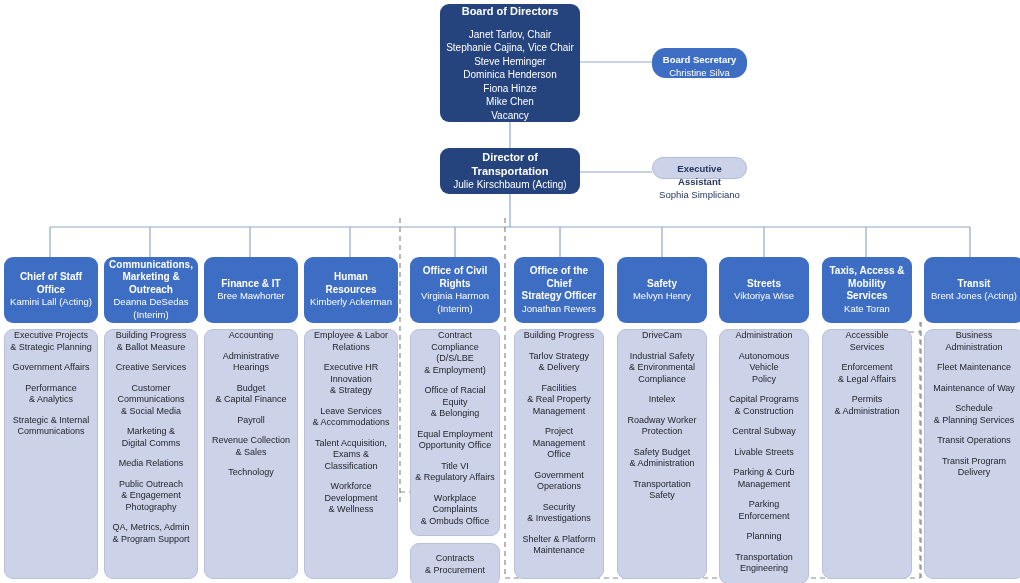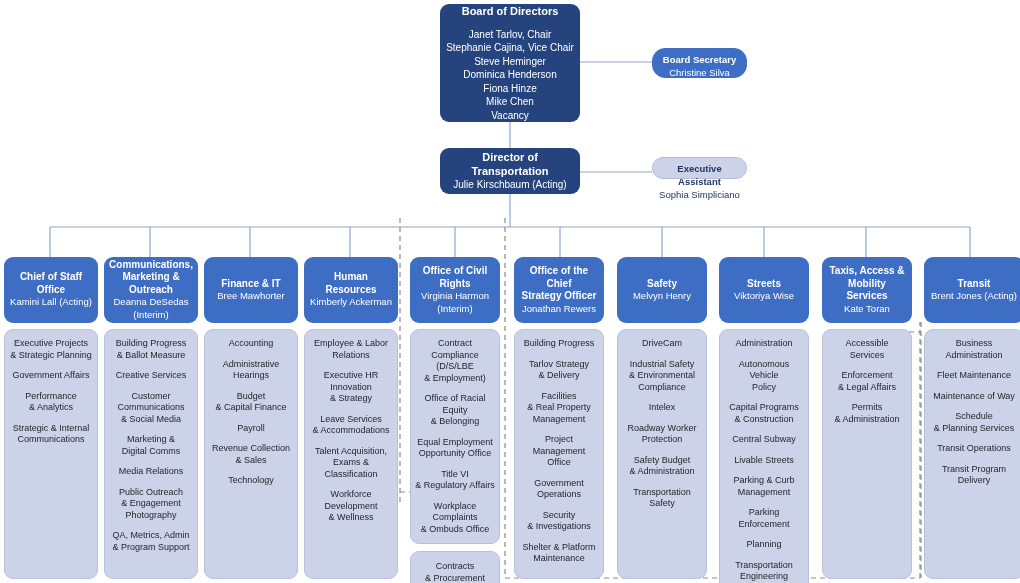--- a/index.html
+++ b/index.html
@@ -119,21 +119,21 @@
     line-height: 12.5px;
     font-weight: normal;
   }
   .dept-body {
     margin-top: 6px;
     background: #ccd2e8;
     border: 1px solid #b9c0da;
     border-radius: 9px;
     box-sizing: border-box;
     width: 100%;
-    padding: 8px 4px 8px 4px;
+    padding: 0 4px 8px 4px;
     text-align: center;
     font-size: 9px;
     line-height: 11.5px;
     color: #23262b;
   }
   .dept-body.extra {
     margin-top: 7px;
     padding: 9px 4px;
   }
   .unit {

